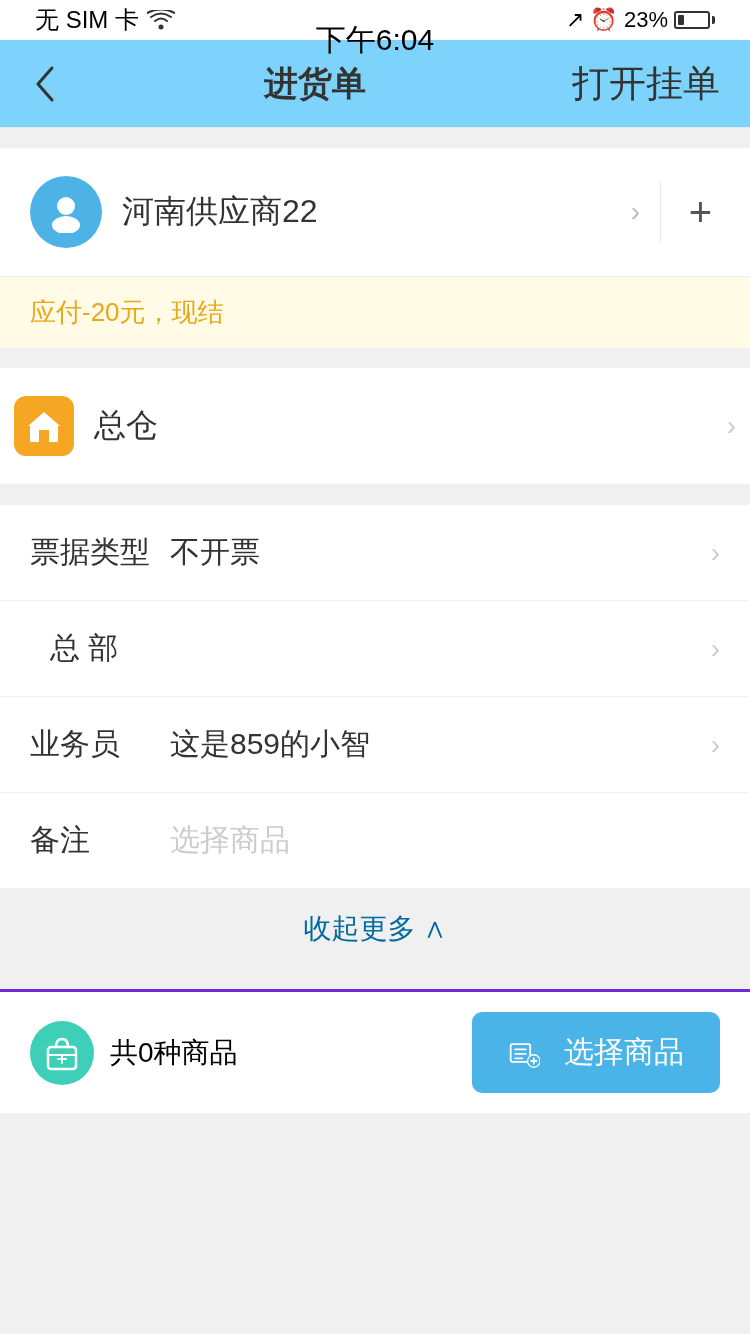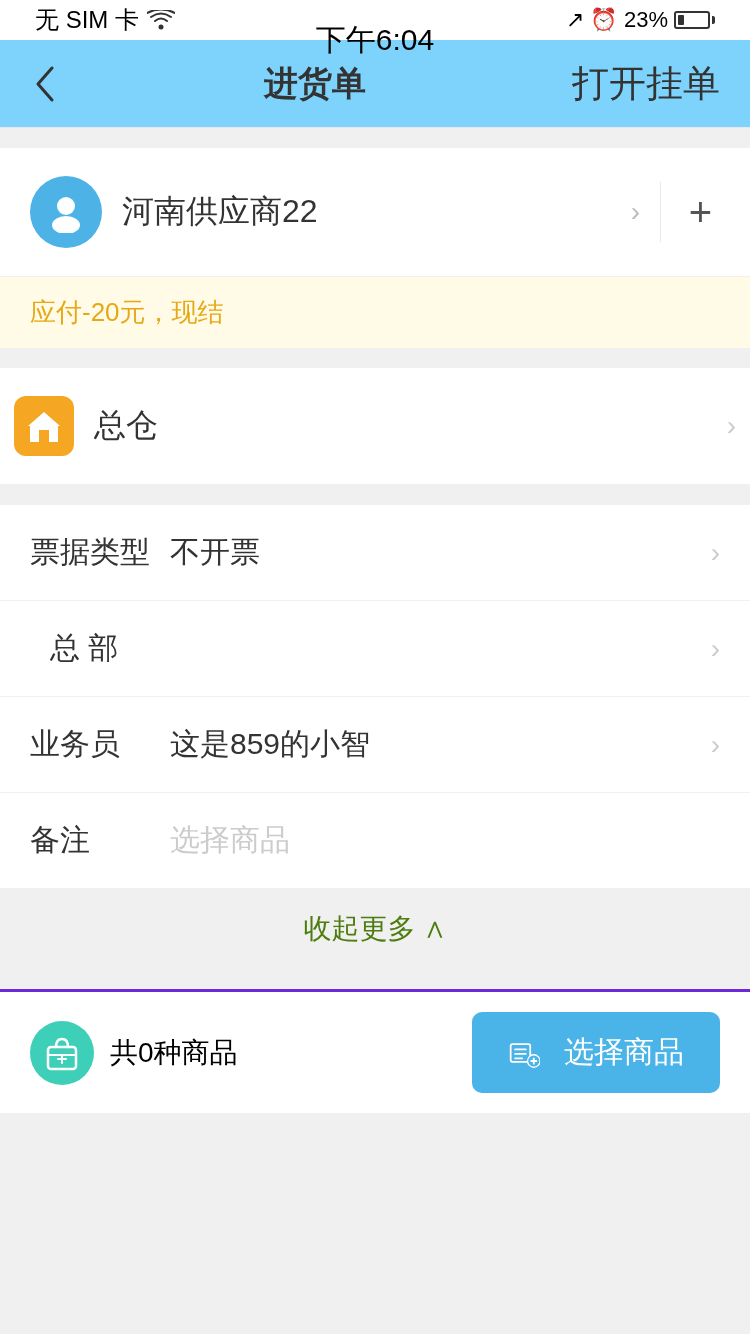--- a/index.html
+++ b/index.html
@@ -200,21 +200,21 @@
     }
 
     
     .collapse-row {
       height: 80px;
       display: flex;
       align-items: center;
       justify-content: center;
       background: #f0f0f0;
       font-size: 28px;
-      color: #4d7c0f;
+      color: #0369a1;
       cursor: pointer;
     }
 
     
     .bottom-bar {
       display: flex;
       align-items: center;
       justify-content: space-between;
       padding: 20px 30px;
       background: #fff;

